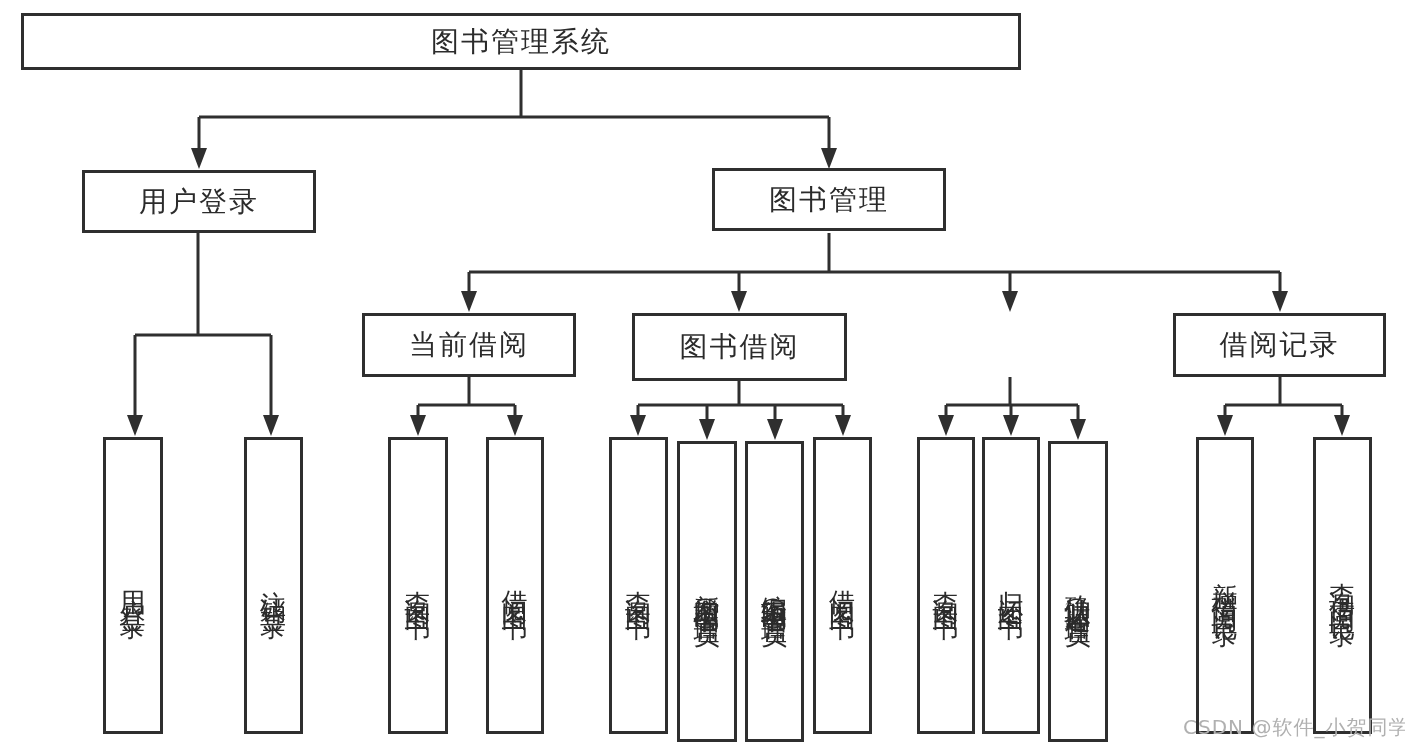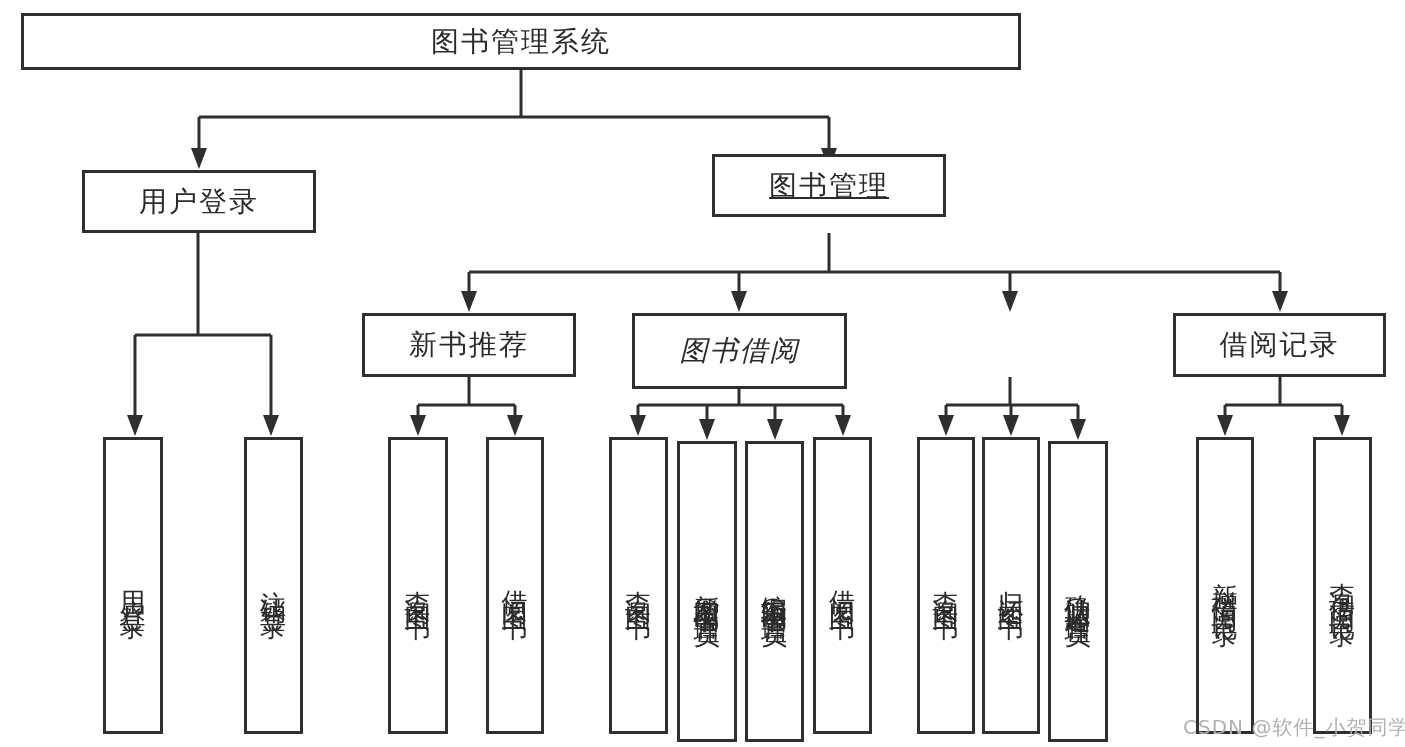--- a/index.html
+++ b/index.html
@@ -98,28 +98,28 @@
       M1342 436 L1334 415 L1350 415 Z"></path>
   </svg>
 
   <div class="box h-box" style="left:21px; top:13px; width:1000px; height:57px;">
     <span>图书管理系统</span>
   </div>
 
   <div class="box h-box" style="left:82px; top:170px; width:234px; height:63px;">
     <span>用户登录</span>
   </div>
-  <div class="box h-box" style="left:712px; top:154px; width:234px; height:63px;text-decoration:underline;">
+  <div class="box h-box" style="left:712px; top:168px; width:234px; height:63px;">
     <span>图书管理</span>
   </div>
 
   <div class="box h-box" style="left:362px; top:313px; width:214px; height:64px;">
-    <span>新书推荐</span>
+    <span>当前借阅</span>
   </div>
-  <div class="box h-box" style="left:632px; top:313px; width:215px; height:76px;font-style:italic;">
+  <div class="box h-box" style="left:632px; top:313px; width:215px; height:68px;">
     <span>图书借阅</span>
   </div>
   <div class="box h-box" style="left:1173px; top:313px; width:213px; height:64px;">
     <span>借阅记录</span>
   </div>
 
   <div class="box v-box" style="left:103px; top:437px; width:60px; height:297px;">
     <span class="v-label">用户登录</span>
   </div>
   <div class="box v-box" style="left:244px; top:437px; width:59px; height:297px;">

